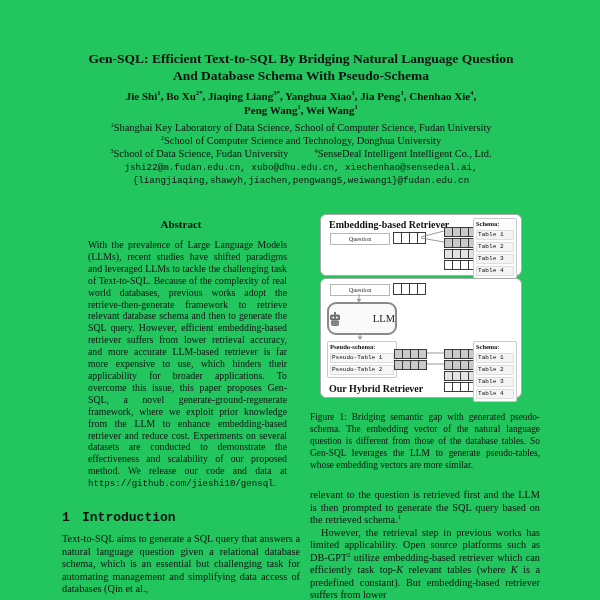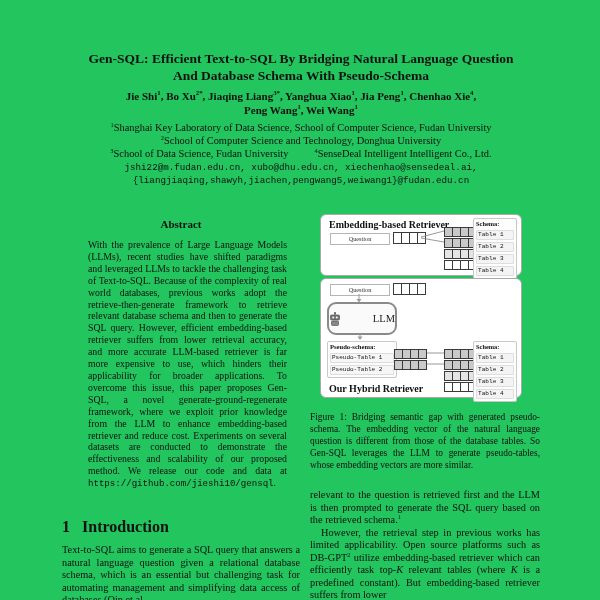--- a/index.html
+++ b/index.html
@@ -20,21 +20,21 @@
   .email-line{white-space:nowrap;}
 
   
   .cols{position:absolute;left:62px;top:214px;width:478px;display:flex;gap:10px;}
   .col-left{width:238px;}
   .col-right{width:230px;}
 
   .abs-head{padding-top:4px;text-align:center;font-weight:bold;font-size:11px;}
   .abs-body{margin:9px 13px 0 26px;font-size:9.8px;line-height:11.9px;text-align:justify;}
   .mono{font-family:"Liberation Mono","DejaVu Sans Mono",monospace;font-size:9.1px;}
-  .sec-head{margin-top:28px;font-weight:bold;font-size:16px;}
+  .sec-head{margin-top:20px;font-weight:bold;font-size:13px;font-family:Liberation Mono, monospace;}
   .sec-num{display:inline-block;width:20px;}
   .body{margin:8px 0 0 0;font-size:10.3px;line-height:12.5px;text-align:justify;}
   .body.cont{margin-top:18px;}
   .body.indent{margin-top:0;text-indent:11px;}
   .caption{margin:13px 0 0 0;font-size:9.4px;line-height:12.1px;text-align:justify;}
 
   
   .figwrap{margin-left:10px;width:202px;}
   .panel{position:relative;width:200px;border:1px solid #a9a9a9;border-radius:6px;background:#fff;}
   .panel.top{height:60px;}

